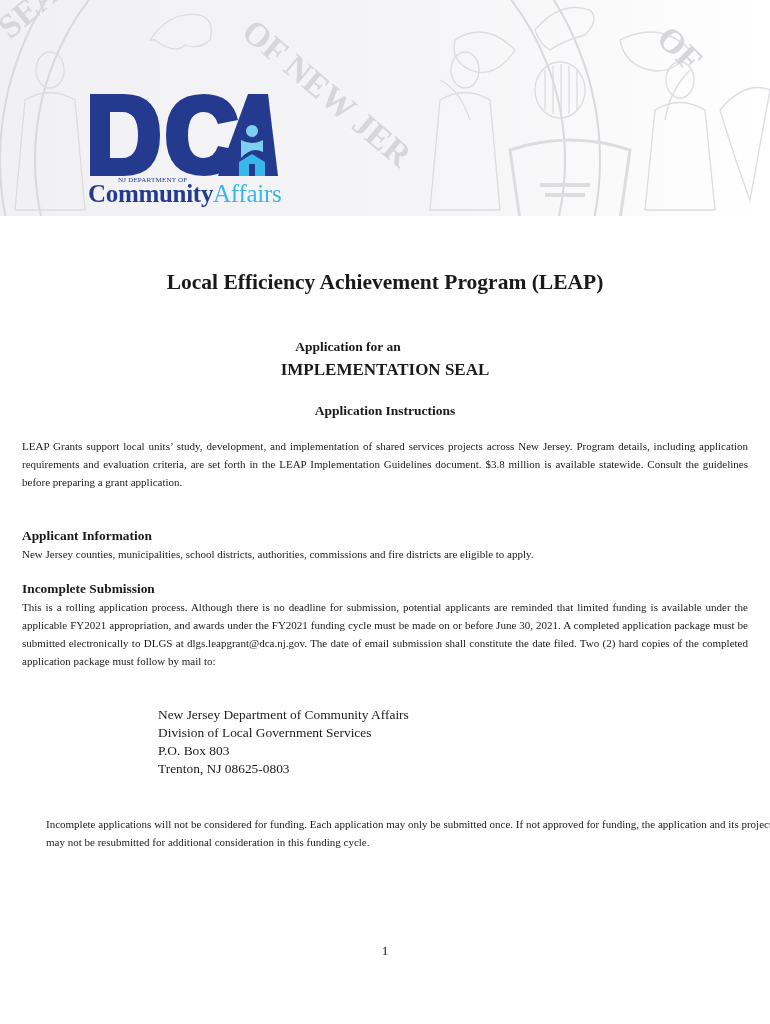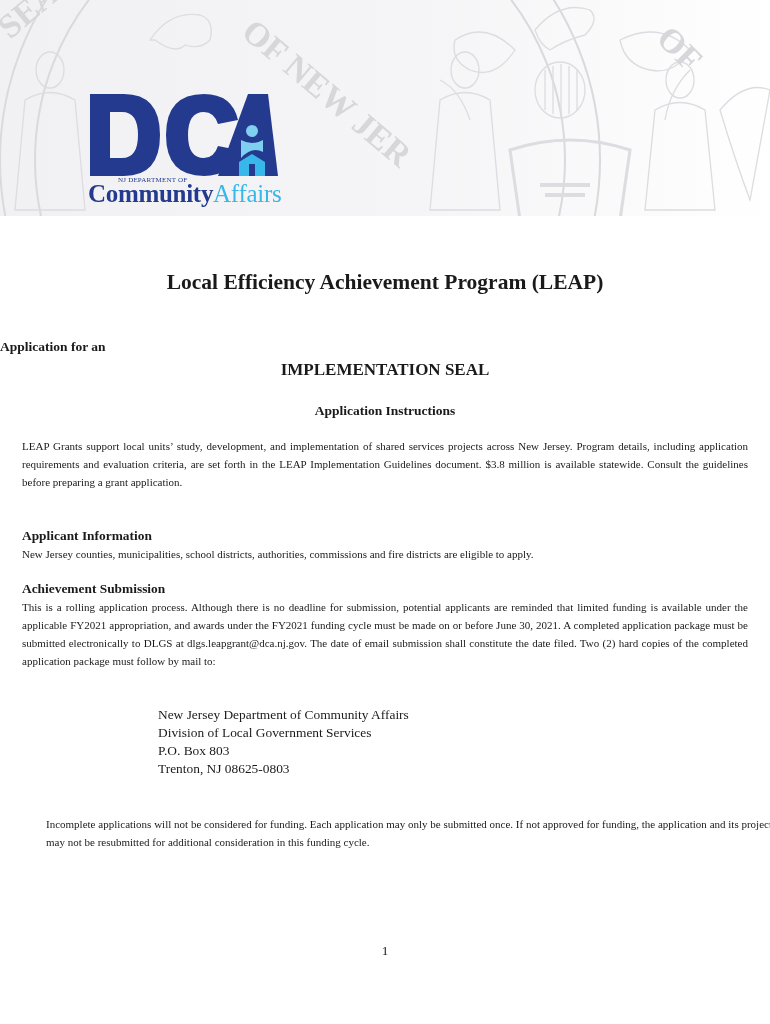--- a/index.html
+++ b/index.html
@@ -15,21 +15,21 @@
   .logo .dca { position: absolute; left: 0; top: 0; width: 190px; height: 86px; }
   .logo .nj-dept { position: absolute; left: 22px; top: 84px; font-family: "Liberation Serif", serif;
             font-size: 7px; letter-spacing: 0.2px; color: #243a8f; padding-left: 8px; }
   .logo .ca { position: absolute; left: 0px; top: 88px; font-family: "Liberation Serif", serif;
             font-size: 25px; white-space: nowrap; letter-spacing: -0.3px; }
   .logo .ca .comm { color: #243a8f; font-weight: bold; }
   .logo .ca .aff { color: #37b7ea; }
 
   .title { position: absolute; left: 0; width: 770px; top: 270px; text-align: center;
            font-weight: bold; font-size: 21.5px; }
-  .app-for { position: absolute; left: 0; width: 696px; top: 339px; 
+  .app-for { position: absolute; left: 0; width: 696px; top: 339px; text-align: center;
              font-weight: bold; font-size: 13.5px; }
   .grant-type { position: absolute; left: 0; width: 770px; top: 360px; text-align: center;
              font-weight: bold; font-size: 17px; }
   .instr-head { position: absolute; left: 0; width: 770px; top: 403px; text-align: center;
              font-weight: bold; font-size: 13.5px; }
 
   .para { position: absolute; left: 22px; width: 726px; font-size: 11px; line-height: 18px;
           text-align: justify; }
   .p1 { top: 437px; }
   .sec-head { position: absolute; left: 22px; font-weight: bold; font-size: 13.4px; }
@@ -109,21 +109,21 @@
 <div class="title">Local Efficiency Achievement Program (LEAP)</div>
 <div class="app-for">Application for an</div>
 <div class="grant-type">IMPLEMENTATION SEAL</div>
 <div class="instr-head">Application Instructions</div>
 
 <div class="para p1">LEAP Grants support local units’ study, development, and implementation of shared services projects across New Jersey. Program details, including application requirements and evaluation criteria, are set forth in the LEAP Implementation Guidelines document.  $3.8 million is available statewide. Consult the guidelines before preparing a grant application.</div>
 
 <div class="sec-head h-applicant">Applicant Information</div>
 <div class="para p2">New Jersey counties, municipalities, school districts, authorities, commissions and fire districts are eligible to apply.</div>
 
-<div class="sec-head h-submission">Achievement Submission</div>
+<div class="sec-head h-submission">Incomplete Submission</div>
 <div class="para p3">This is a rolling application process. Although there is no deadline for submission, potential applicants are reminded that limited funding is available under the applicable FY2021 appropriation, and awards under the FY2021 funding cycle must be made on or before June 30, 2021. A completed application package must be submitted electronically to DLGS at dlgs.leapgrant@dca.nj.gov. The date of email submission shall constitute the date filed.  Two (2) hard copies of the completed application package must follow by mail to:</div>
 
 <div class="address">
   <div>New Jersey Department of Community Affairs</div>
   <div>Division of Local Government Services</div>
   <div>P.O. Box 803</div>
   <div>Trenton, NJ  08625-0803</div>
 </div>
 
 <div class="para p4">Incomplete applications will not be considered for funding. Each application may only be submitted once.  If not approved for funding, the application and its project may not be resubmitted for additional consideration in this funding cycle.</div>

